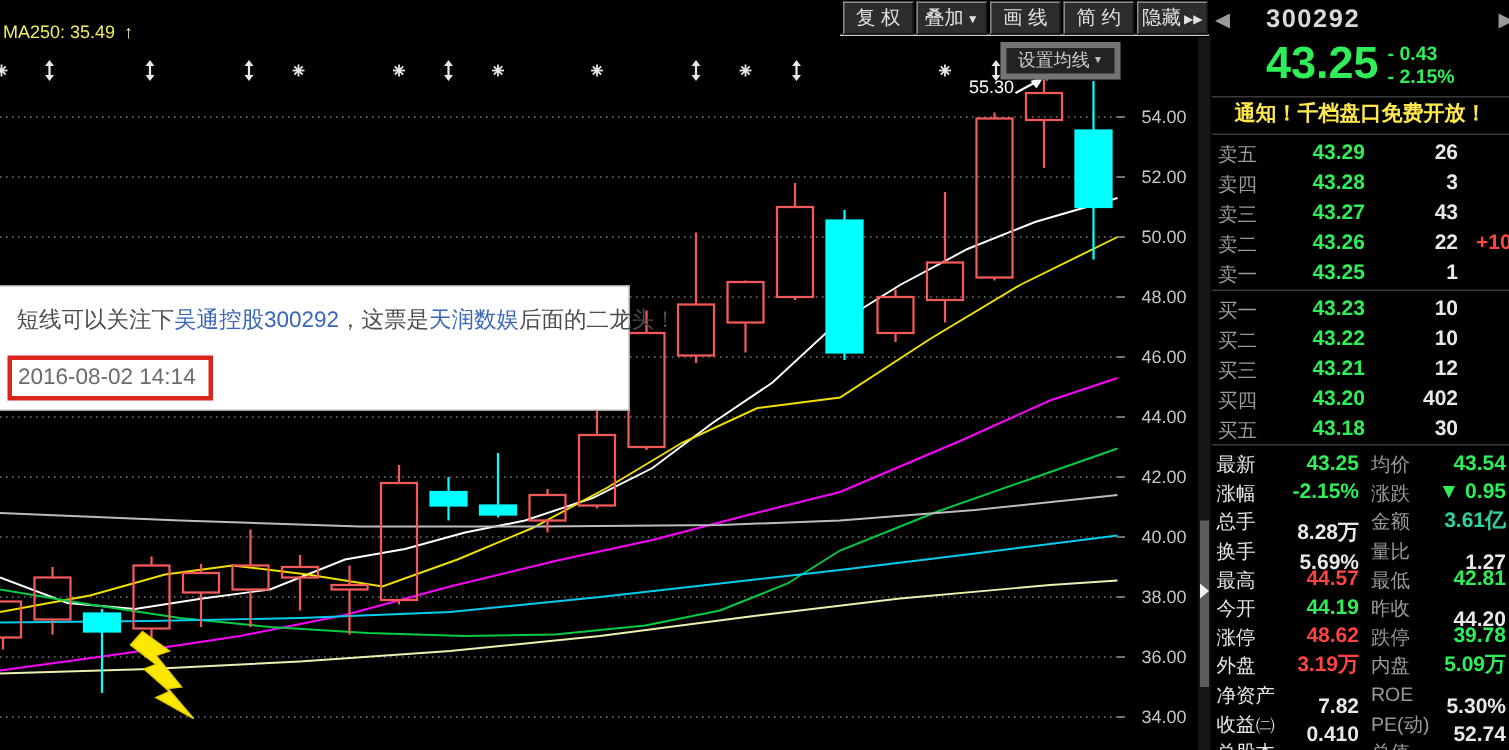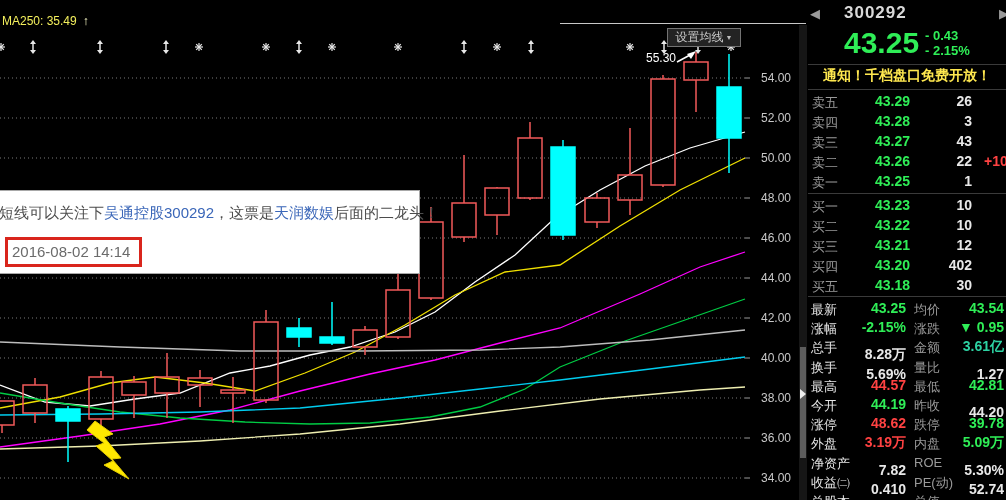--- a/index.html
+++ b/index.html
@@ -9,27 +9,27 @@
   #toolbar{position:absolute;left:561px;top:0;width:245px;height:23px;display:flex;z-index:6;}
   .tb-btn{flex:1;margin:1px 1px 0 1px;background:#2d2d2d;border:1px solid #8a8a8a;
           border-right-color:#1a1a1a;border-bottom-color:#111;color:#e2e2e2;font-size:13px;
           display:flex;align-items:center;justify-content:center;cursor:default;white-space:nowrap;}
   .tb-caret{font-size:8px;margin-left:2px;color:#e2e2e2;}
   
   #chart-wrap{position:absolute;left:0;top:0;width:806px;height:500px;}
   #ma-label{position:absolute;left:2px;top:14px;color:#f3ef5c;font-size:12px;z-index:4;}
   #ma-arrow{color:#fdfdc9;font-weight:bold;margin-left:6px;}
   #ma-settings{position:absolute;left:667px;top:28px;width:72px;height:17px;background:#232323;
-          border:1px solid #737373;color:#cdcdcd;font-size:12px;display:flex;align-items:center;
+          border:4px solid #737373;color:#cdcdcd;font-size:12px;display:flex;align-items:center;
           justify-content:center;z-index:5;cursor:default;}
   #ma-settings .tb-caret{font-size:7px;color:#bdbdbd;}
   
   #tooltip{position:absolute;left:-2px;top:190px;width:420px;height:82px;background:#ffffff;
           border:1px solid #a8a8a8;z-index:5;}
-  #tooltip-text{position:absolute;left:0;top:13px;font-size:15px;color:#4c4c4c;white-space:nowrap;}
+  #tooltip-text{position:absolute;left:12px;top:13px;font-size:15px;color:#4c4c4c;white-space:nowrap;}
   #tooltip-text .lnk{color:#3a66b8;}
   #date-box{position:absolute;left:6px;top:46px;width:127px;height:24px;border:3px solid #d9251c;
           color:#6b6b6b;font-size:15px;line-height:24px;padding-left:4px;}
   
   #splitter{position:absolute;left:799px;top:25px;width:8px;height:475px;background:#161616;z-index:3;}
   #splitter-thumb{position:absolute;left:1px;top:322px;width:6px;height:111px;background:#5d5d5d;}
   #splitter-arrow{position:absolute;left:1px;top:364px;width:0;height:0;
           border-top:5px solid transparent;border-bottom:5px solid transparent;border-left:6px solid #f0f0f0;}
   
   #panel{position:absolute;left:808px;top:0;width:198px;height:500px;background:#000;overflow:hidden;}
@@ -247,20 +247,39 @@
       <span>设置均线</span>
       <span class="tb-caret">▼</span>
     </div>
     
     <div id="tooltip">
       <div id="tooltip-text"><span>短线可以关注下</span><span class="lnk">吴通控股300292</span><span>，这票是</span><span class="lnk">天润数娱</span><span>后面的二龙头！</span></div>
       <div id="date-box">2016-08-02 14:14</div>
     </div>
   </div>
 
+  <div id="toolbar">
+      <div class="tb-btn">
+        <span>复 权</span>
+      </div>
+      <div class="tb-btn">
+        <span>叠加</span>
+        <span class="tb-caret">▼</span>
+      </div>
+      <div class="tb-btn">
+        <span>画 线</span>
+      </div>
+      <div class="tb-btn">
+        <span>简 约</span>
+      </div>
+      <div class="tb-btn">
+        <span>隐藏</span>
+        <span class="tb-caret">▶▶</span>
+      </div>
+    </div>
 
   <div id="splitter">
     <div id="splitter-thumb"></div>
     <div id="splitter-arrow"></div>
   </div>
 
   <div id="panel">
     <div id="panel-header">
       <span id="nav-prev">◀</span>
       <span id="stock-code">300292</span>

